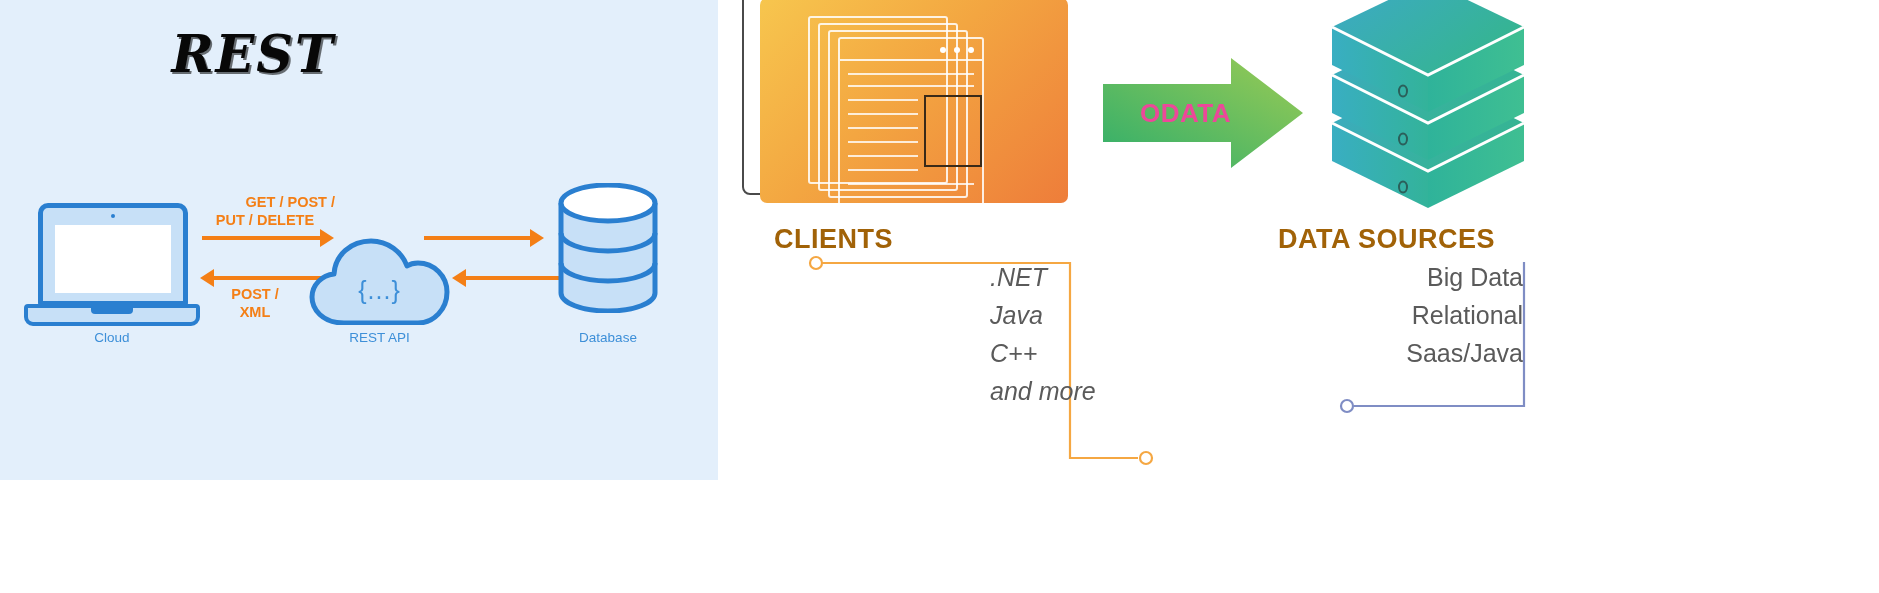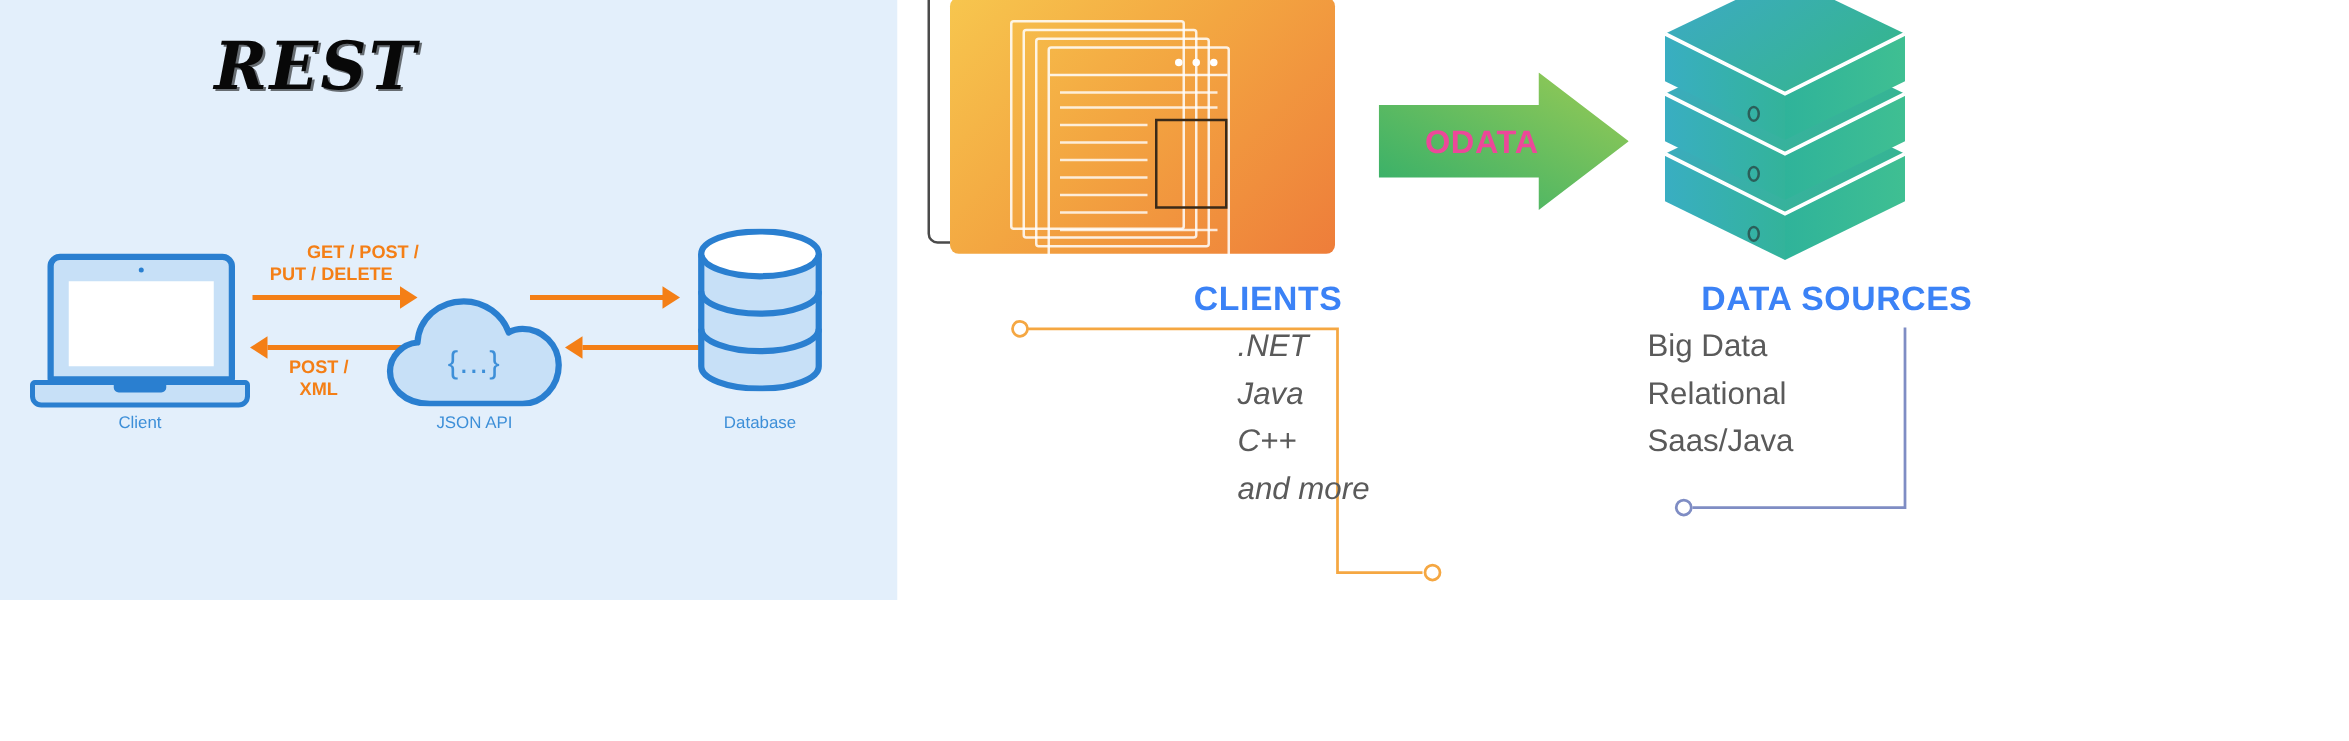--- a/index.html
+++ b/index.html
@@ -111,22 +111,22 @@
   #odata-text {
     position:absolute; left:385px; top:58px; width:165px; height:110px;
     display:flex; align-items:center; justify-content:center;
     color:#ec4899; font-weight:bold; font-size:26px; letter-spacing:0.5px;
   }
 
   
   #server-stack { position:absolute; left:600px; top:-5px; width:220px; height:215px; }
 
   .big-label {
-    position:absolute; color:#3b82f6; font-weight:bold;
-    font-size:27px; letter-spacing:0.5px; text-align:right;
+    position:absolute; color:#a16207; font-weight:bold;
+    font-size:27px; letter-spacing:0.5px; text-align:left;
     font-family:"Liberation Sans", sans-serif;
   }
   .tech-list {
     position:absolute; color:#5a5a5a; font-size:25px;
     line-height:38px; font-family:"Liberation Sans", sans-serif;
     font-weight:300;
   }
   .bracket { position:absolute; }
 </style>
 </head>
@@ -140,21 +140,21 @@
 
     <div id="laptop">
       <div class="lt-lid">
         <div class="lt-cam"></div>
         <div class="lt-screen"></div>
       </div>
       <div class="lt-base">
         <div class="lt-notch"></div>
       </div>
     </div>
-    <div class="node-label" style="left:24px; top:330px; width:176px;">Client</div>
+    <div class="node-label" style="left:24px; top:330px; width:176px;">Cloud</div>
 
     <div class="orange-label" style="left:195px; top:193px; width:140px;text-align:right;">GET / POST /</div>
     <div class="orange-label" style="left:195px; top:211px; width:140px;">PUT / DELETE</div>
     <div class="arrow-line" style="left:202px; top:236px; width:120px;"></div>
     <div class="arrow-head ah-right" style="left:320px; top:229px;"></div>
 
     <div class="arrow-line" style="left:214px; top:276px; width:113px;"></div>
     <div class="arrow-head ah-left" style="left:200px; top:269px;"></div>
     <div class="orange-label" style="left:190px; top:285px; width:130px;">POST /</div>
     <div class="orange-label" style="left:190px; top:303px; width:130px;">XML</div>
@@ -166,21 +166,21 @@
                  C 4 52, 14 42, 26 41
                  C 27 22, 43 8, 63 8
                  C 80 8, 94 19, 99 33
                  C 102 31, 106 30, 110 30
                  C 126 30, 139 43, 139 59
                  C 139 76, 126 90, 110 90
                  Z" fill="#c7e0f7" stroke="#2a7fd0" stroke-width="5" stroke-linejoin="round"></path>
       </svg>
       <div id="cloud-brace">{...}</div>
     </div>
-    <div class="node-label" style="left:308px; top:330px; width:143px;">JSON API</div>
+    <div class="node-label" style="left:308px; top:330px; width:143px;">REST API</div>
 
     <div class="arrow-line" style="left:424px; top:236px; width:108px;"></div>
     <div class="arrow-head ah-right" style="left:530px; top:229px;"></div>
     <div class="arrow-line" style="left:466px; top:276px; width:100px;"></div>
     <div class="arrow-head ah-left" style="left:452px; top:269px;"></div>
 
     <div id="database">
       <svg width="100" height="130" viewBox="0 0 100 130" aria-hidden="true">
         <path d="M3 20 v90 a47 18 0 0 0 94 0 v-90 z" fill="#c7e0f7"></path>
         <path d="M3 20 v90 a47 18 0 0 0 94 0 v-90" fill="none" stroke="#2a7fd0" stroke-width="5"></path>
@@ -290,20 +290,20 @@
       <div>and more</div>
     </div>
 
     <div class="big-label" style="left:560px; top:224px; width:300px;">DATA SOURCES</div>
 
     <svg class="bracket" style="left:620px; top:258px;" width="200" height="165" aria-hidden="true">
       <polyline points="186,4 186,148 16,148" fill="none" stroke="#7f8dc4" stroke-width="2.2"></polyline>
       <circle cx="9" cy="148" r="6" fill="#ffffff" stroke="#7f8dc4" stroke-width="2.2"></circle>
     </svg>
 
-    <div class="tech-list" style="left:600px; top:258px; width:205px; ">
+    <div class="tech-list" style="left:600px; top:258px; width:205px; text-align:right;">
       <div>Big Data</div>
       <div>Relational</div>
       <div>Saas/Java</div>
     </div>
 
   </div>
 </div>
 
 </body></html>

